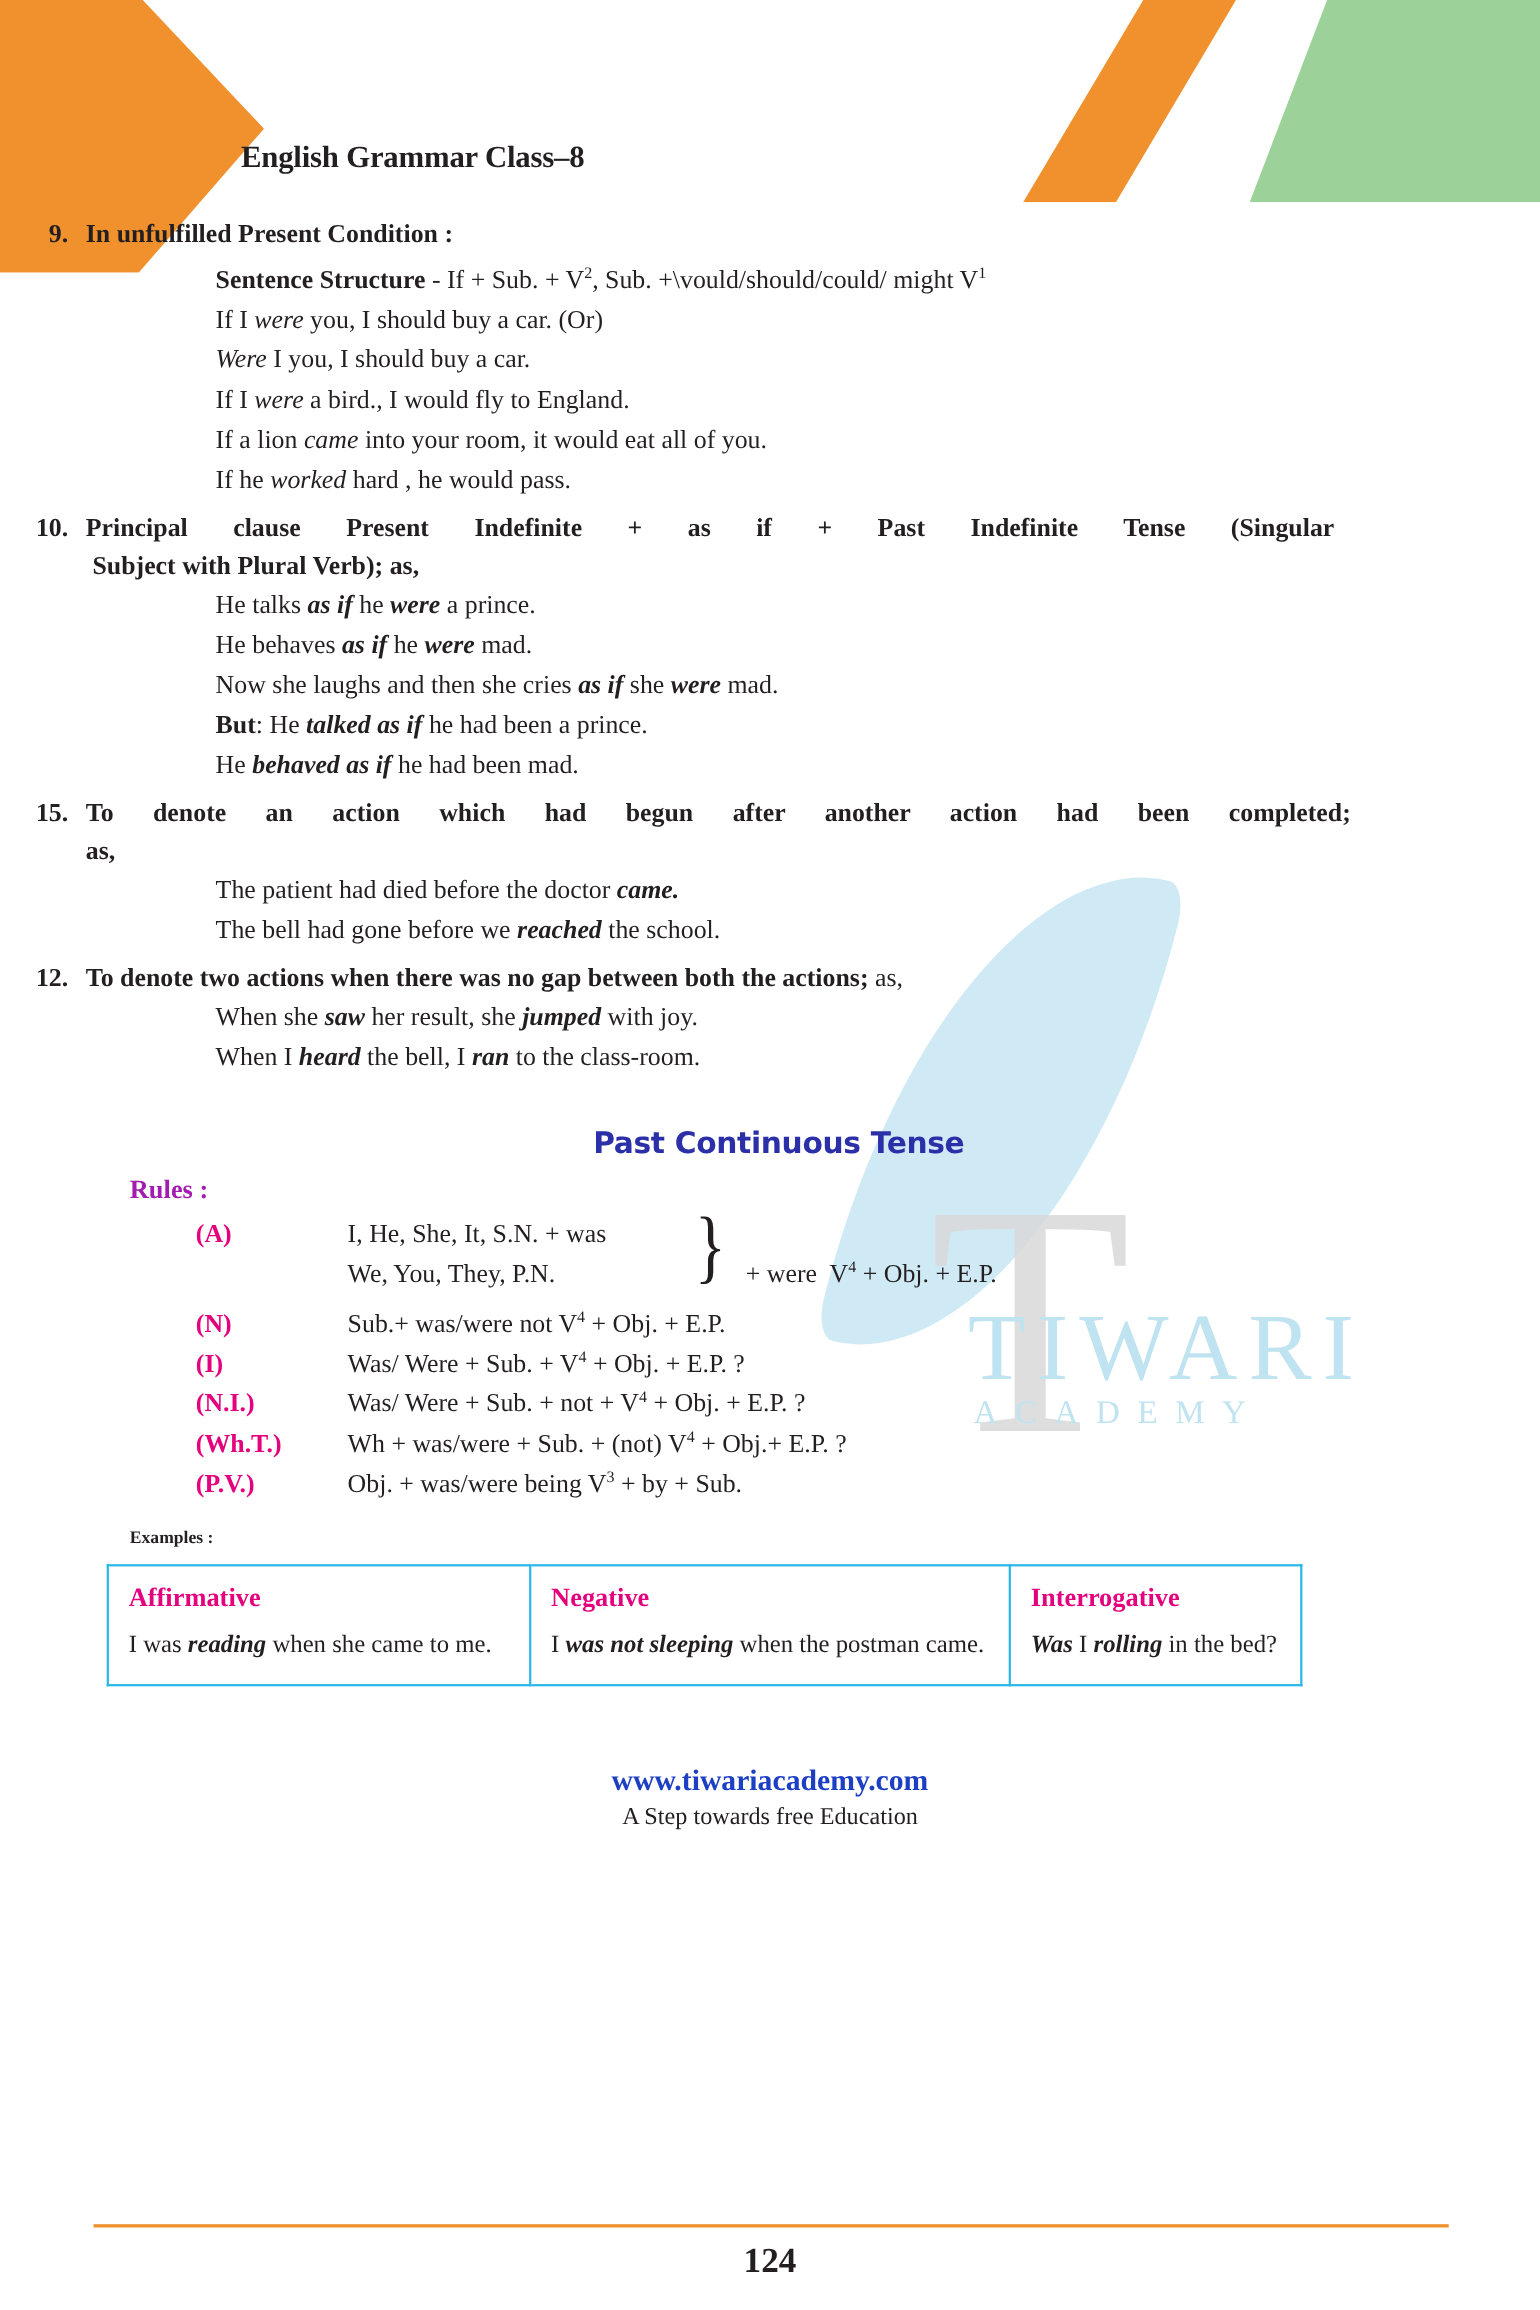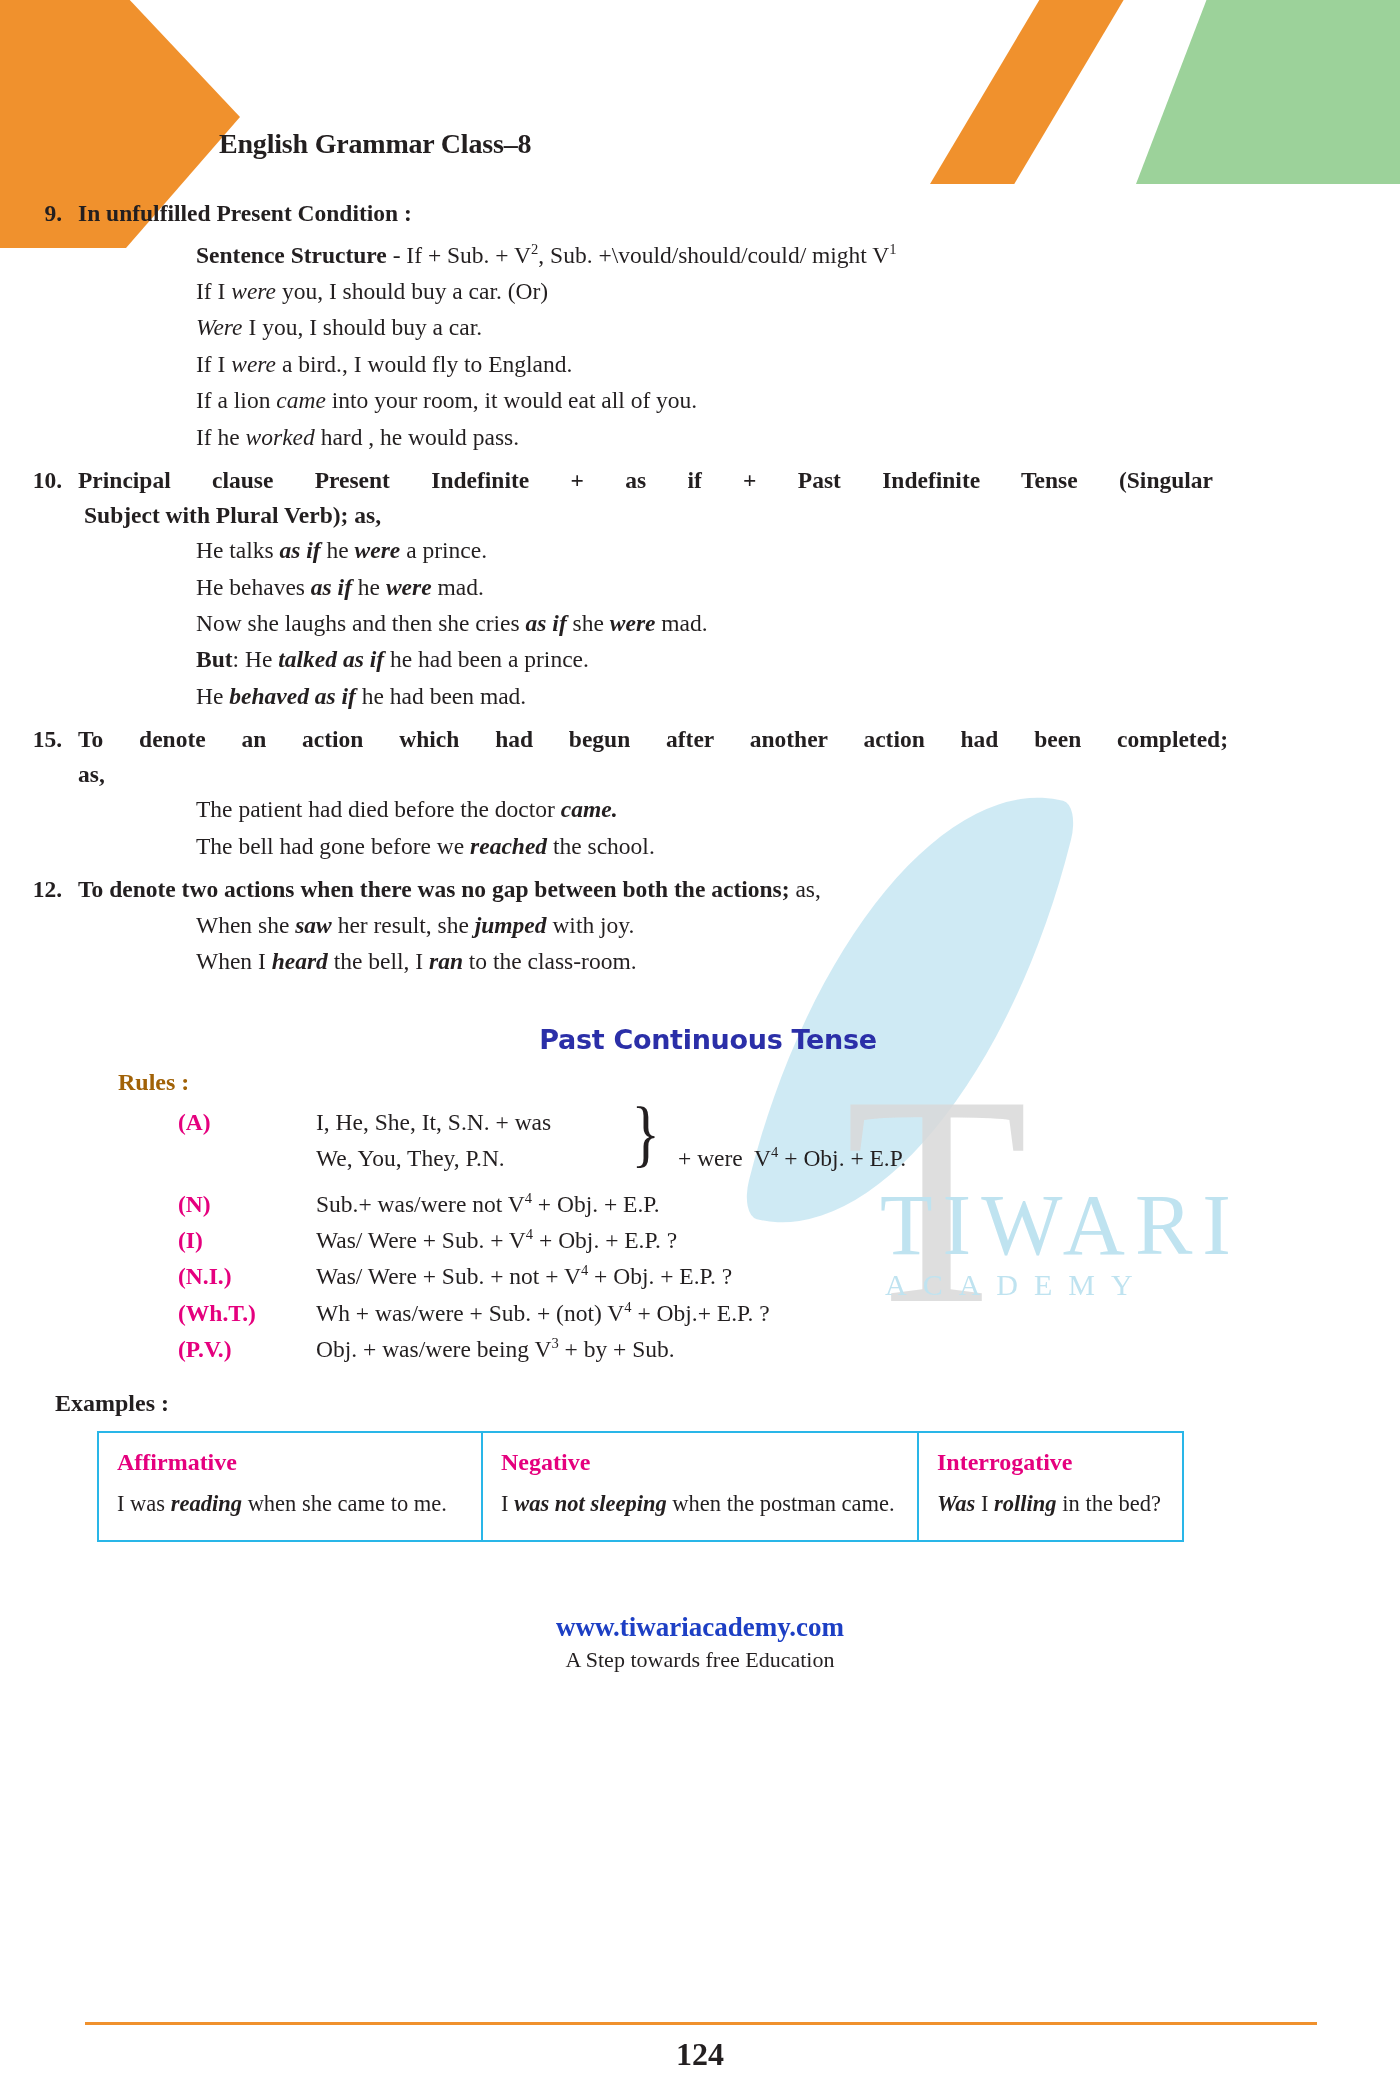--- a/index.html
+++ b/index.html
@@ -164,21 +164,21 @@
     font-weight: bold;
     font-size: 27px;
     letter-spacing: -0.3px;
     padding-left: 16px;
   }
 
   .rules-label {
     margin-left: 118px;
     font-size: 24px;
     font-weight: bold;
-    color: #a16207;
+    color: #a21caf;
   }
 
   .rule-row {
     display: flex;
     align-items: flex-start;
     margin-left: 178px;
     font-size: 23.5px;
     color: #231f20;
     line-height: 1.55;
   }
@@ -219,22 +219,22 @@
     transform: scaleX(0.8);
   }
   .brace-tail {
     position: absolute;
     left: 500px;
     top: 36px;
     white-space: nowrap;
   }
 
   .examples-label {
-    margin-left: 55px;
-    font-size: 24px;
+    margin-left: 118px;
+    font-size: 16px;
     font-weight: bold;
     color: #231f20;
   }
 
   .ex-table {
     margin: 14px 0 0 97px;
     width: 1087px;
     border-collapse: collapse;
     table-layout: fixed;
   }

